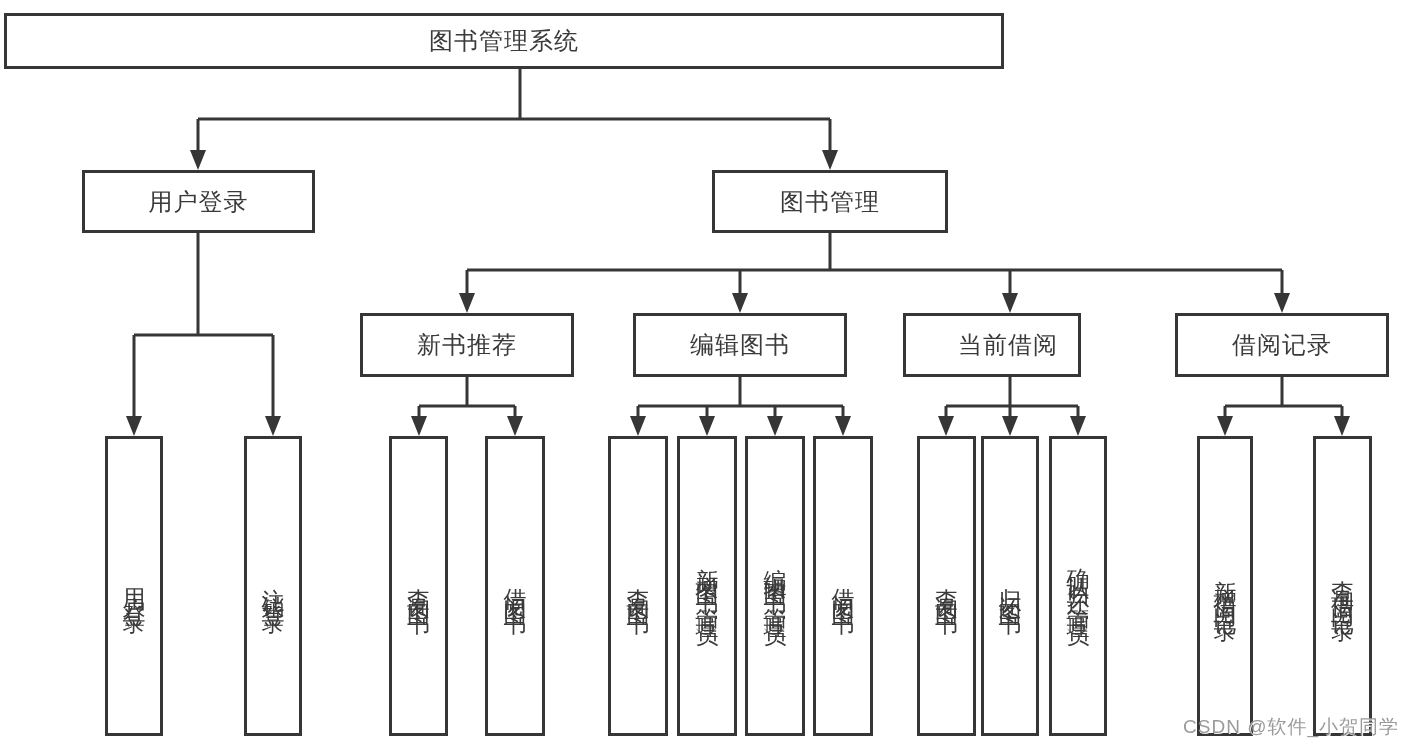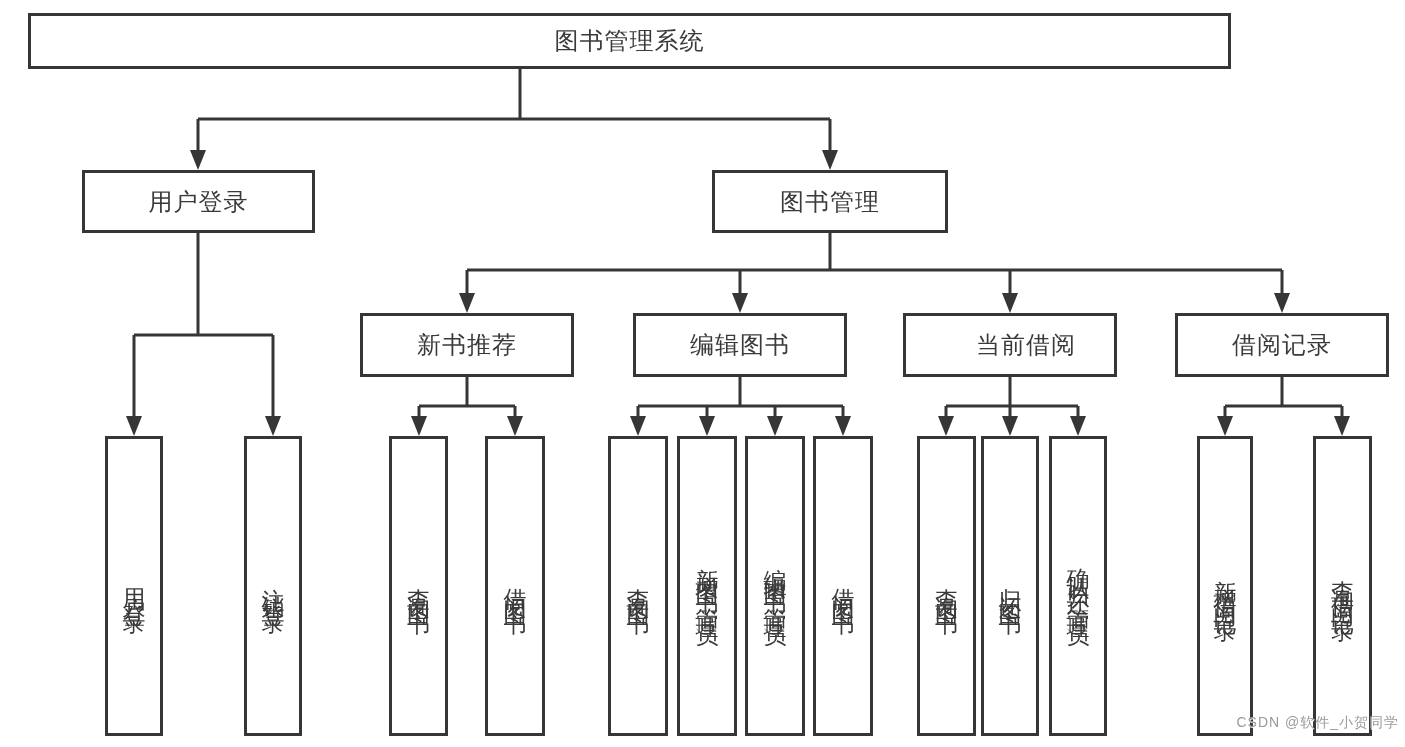--- a/index.html
+++ b/index.html
@@ -38,21 +38,21 @@
   .vbox {
     writing-mode: vertical-rl;
     text-orientation: mixed;
     font-size: 23px;
     letter-spacing: 8px;
     white-space: nowrap;
   }
   .watermark {
     position: absolute;
     right: 6px; top: 714px;
-    font-size: 14px;
+    font-size: 19px;
     color: var(--wm);
     letter-spacing: 1px;
     text-shadow: 1px 1px 0 rgba(255,255,255,0.9);
     white-space: nowrap;
     text-align: right;
   }
 </style>
 </head>
 <body>
 
@@ -91,28 +91,28 @@
       <polygon points="767,416 783,416 775,436"></polygon>
       <polygon points="835,416 851,416 843,436"></polygon>
       <polygon points="938,416 954,416 946,436"></polygon>
       <polygon points="1002,416 1018,416 1010,436"></polygon>
       <polygon points="1070,416 1086,416 1078,436"></polygon>
       <polygon points="1217,416 1233,416 1225,436"></polygon>
       <polygon points="1334,416 1350,416 1342,436"></polygon>
     </g>
   </svg>
 
-  <div class="node hbox" style="left:28px; top:13px; width:1203px; height:56px;">图书管理系统</div>
+  <div class="node hbox" style="left:4px; top:13px; width:1000px; height:56px;">图书管理系统</div>
 
   <div class="node hbox" style="left:82px; top:170px; width:233px; height:63px;">用户登录</div>
   <div class="node hbox" style="left:360px; top:313px; width:214px; height:64px;">新书推荐</div>
 
   <div class="node hbox" style="left:712px; top:170px; width:236px; height:63px;">图书管理</div>
   <div class="node hbox" style="left:633px; top:313px; width:214px; height:64px;">编辑图书</div>
-  <div class="node hbox" style="left:903px; top:313px; width:214px; height:64px;padding-left:32px;">当前借阅</div>
+  <div class="node hbox" style="left:903px; top:313px; width:178px; height:64px;padding-left:32px;">当前借阅</div>
   <div class="node hbox" style="left:1175px; top:313px; width:214px; height:64px;">借阅记录</div>
 
   <div class="node vbox" style="left:105px; top:436px; width:58px; height:300px;">用户登录</div>
   <div class="node vbox" style="left:244px; top:436px; width:58px; height:300px;">注销登录</div>
 
   <div class="node vbox" style="left:389px; top:436px; width:59px; height:300px;">查询图书</div>
   <div class="node vbox" style="left:485px; top:436px; width:60px; height:300px;">借阅图书</div>
 
   <div class="node vbox" style="left:608px; top:436px; width:60px; height:300px;">查询图书</div>
   <div class="node vbox" style="left:677px; top:436px; width:60px; height:300px;">新增图书（管理员）</div>

